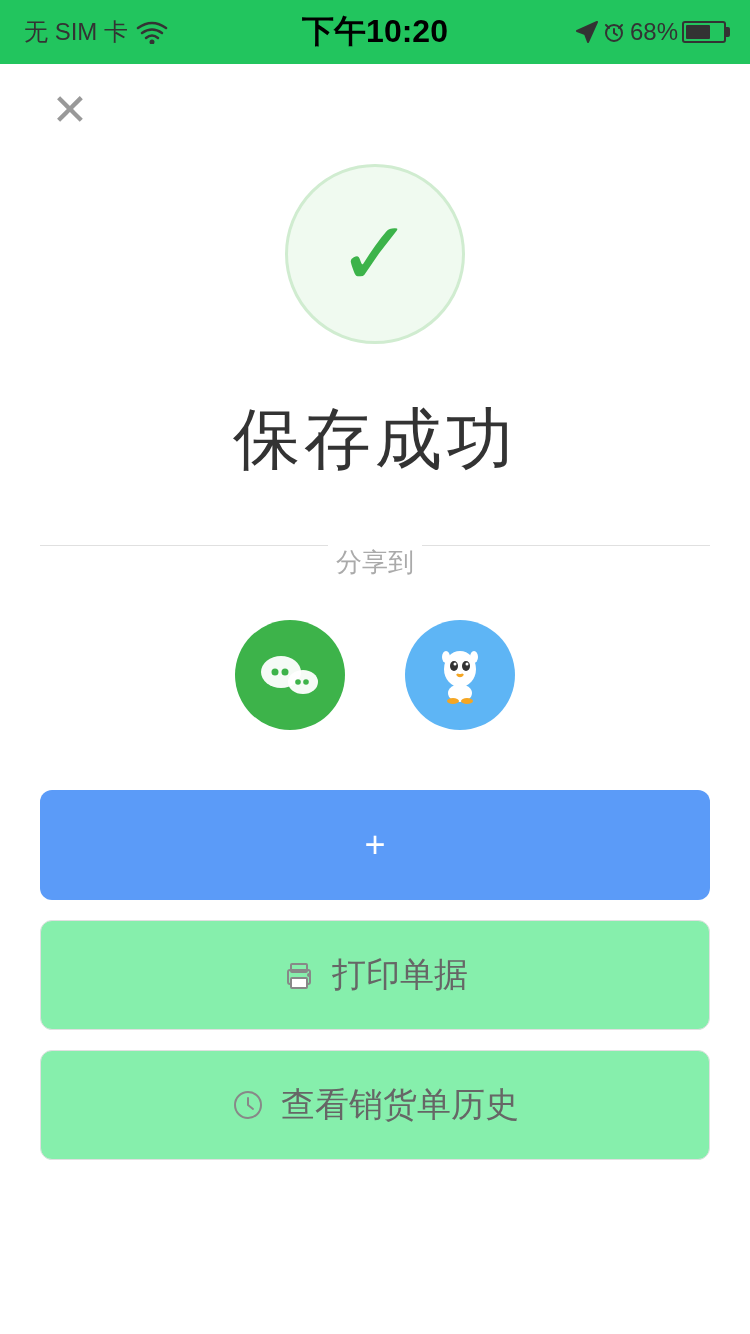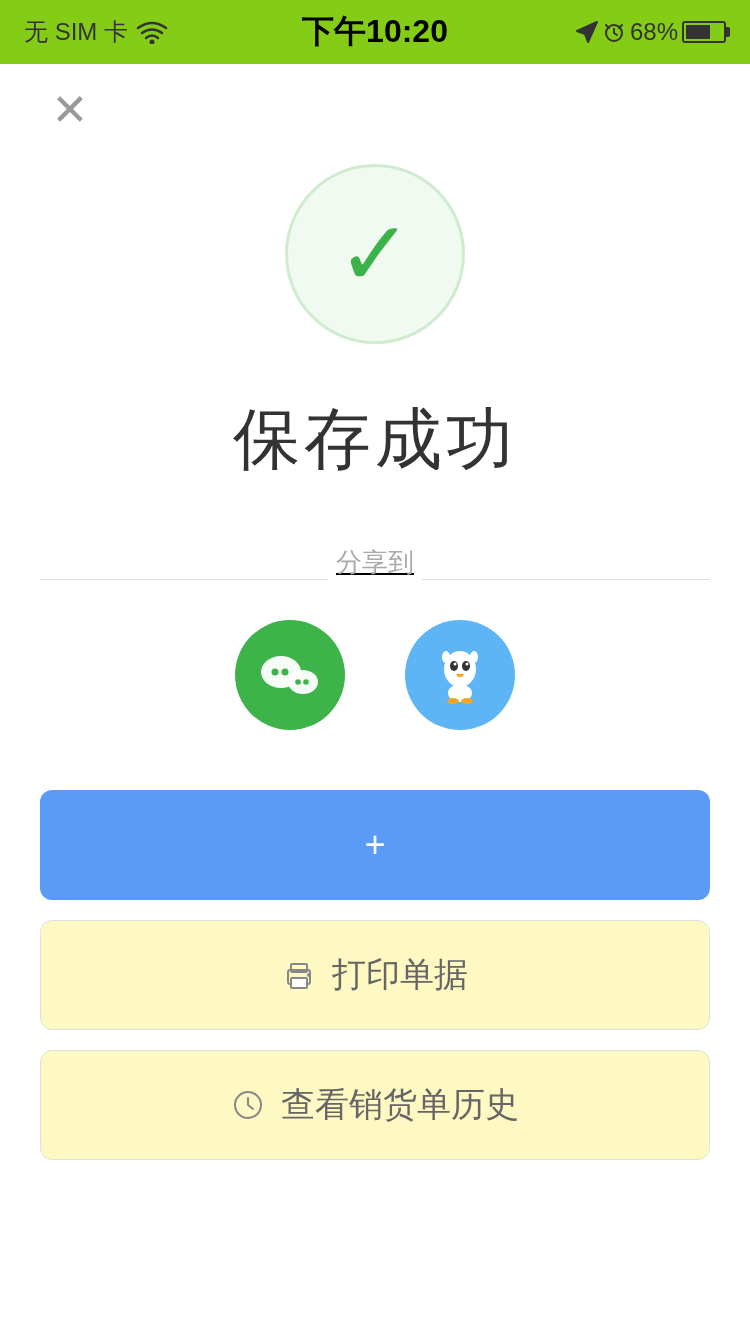--- a/index.html
+++ b/index.html
@@ -19,21 +19,21 @@
     }
 
     
     .status-bar {
       width: 750px;
       height: 64px;
       display: flex;
       align-items: center;
       justify-content: space-between;
       padding: 16px 24px;
-      background: #84cc16;
+      background: #22c55e;
     }
 
     .status-left {
       display: flex;
       align-items: center;
       gap: 8px;
       font-size: 28px;
       color: #000;
       font-weight: 500;
     }
@@ -118,24 +118,23 @@
 
     
     .share-section {
       width: 100%;
       padding: 0 40px;
       margin-bottom: 60px;
     }
 
     .share-divider {
       display: flex;
-      align-items: flex-end;
+      align-items: flex-start;
       gap: 8px;
       margin-bottom: 40px;
-      text-decoration: underline;
     }
 
     .divider-line {
       flex: 1;
       height: 1px;
       background: #e0e0e0;
     }
 
     .share-label {
       font-size: 26px;
@@ -201,21 +200,21 @@
       border: none;
       outline: none;
     }
 
     .btn-primary {
       background: #5b9bf8;
       color: #fff;
     }
 
     .btn-secondary {
-      background: #fef9c3;
+      background: #86efac;
       color: #666;
       border: 1px solid #e0e0e0;
     }
 
     
     .sim-text {
       font-size: 24px;
       color: #333;
     }
 

